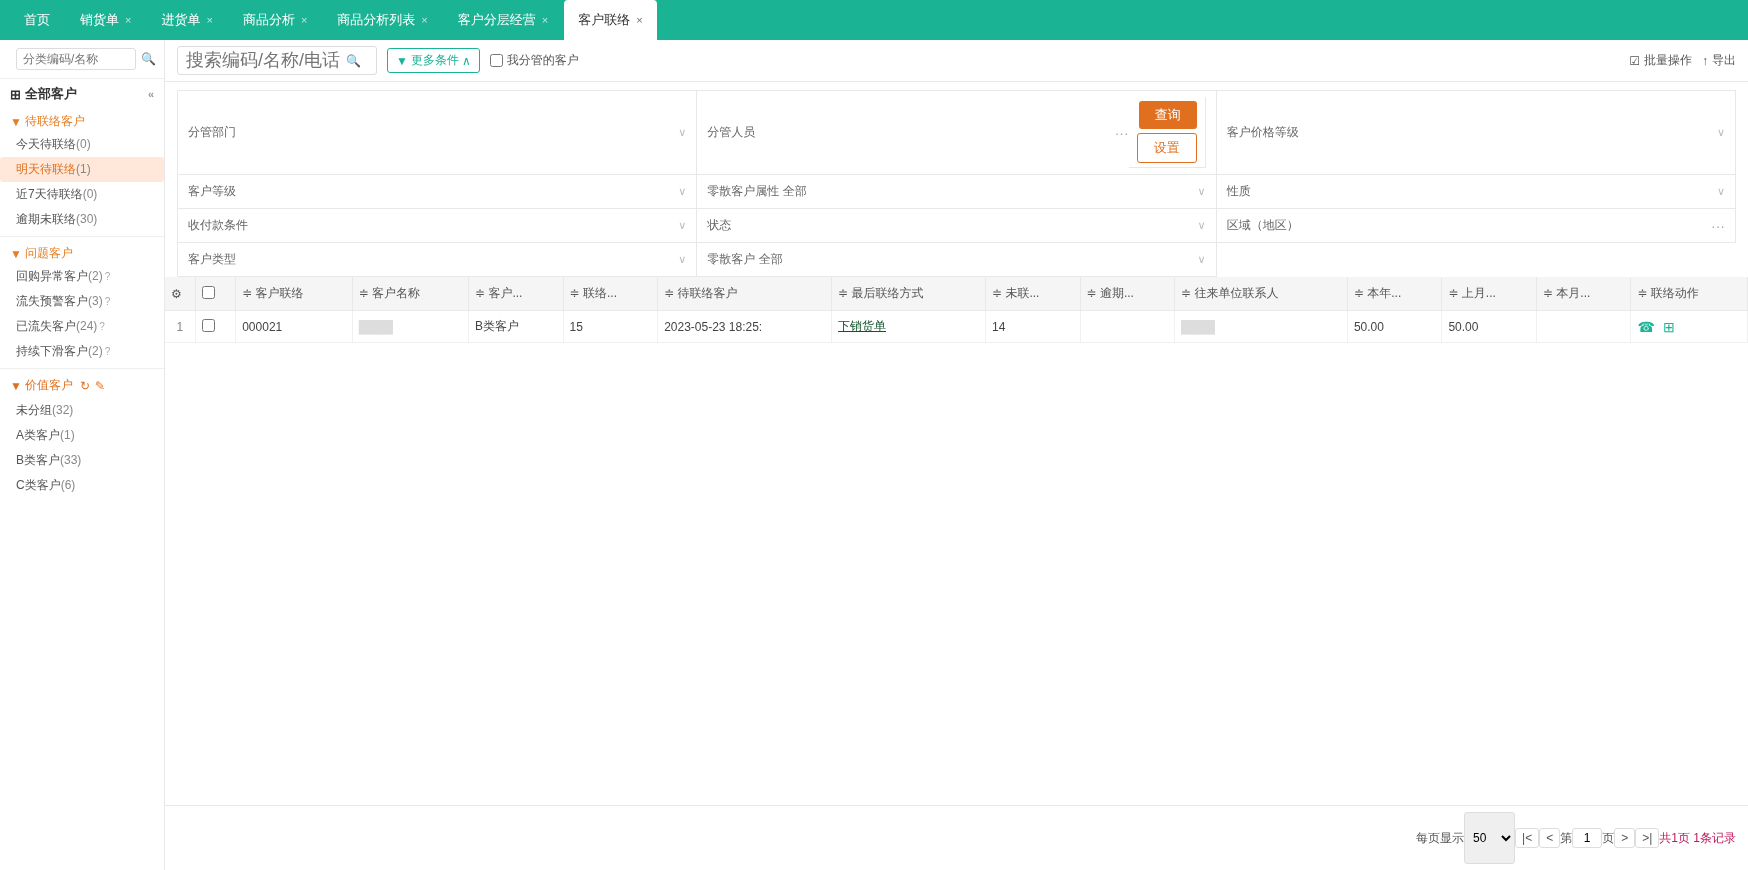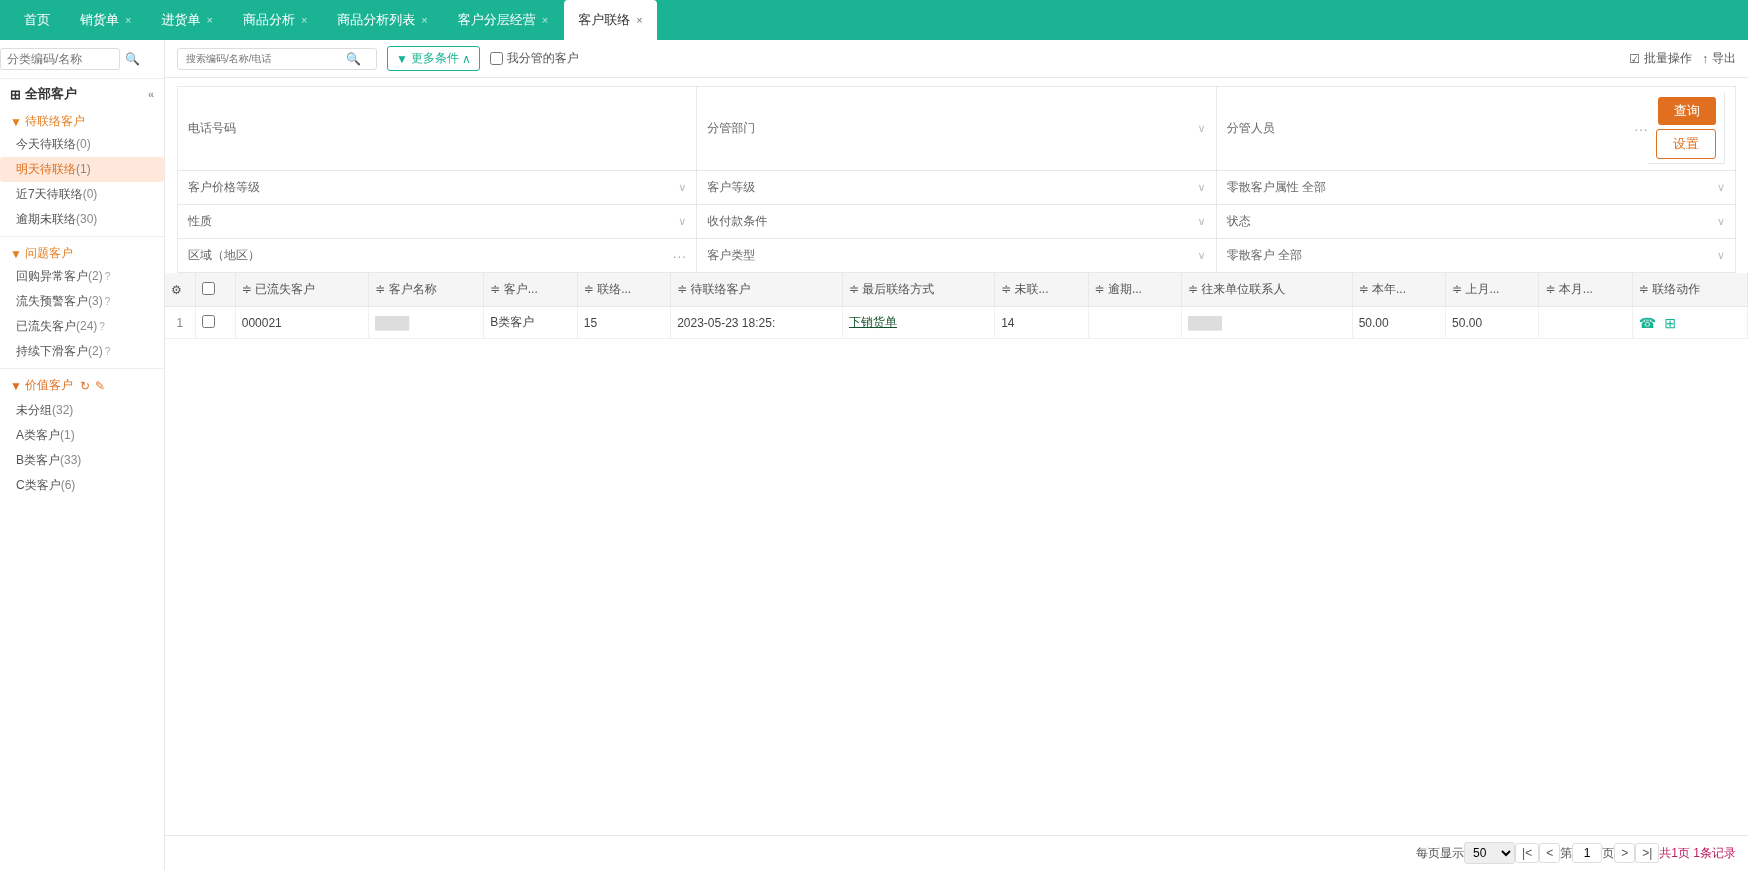--- a/index.html
+++ b/index.html
@@ -9,40 +9,40 @@
     .top-nav { background: #1ab394; height: 40px; display: flex; align-items: center; padding: 0 10px; gap: 2px; }
     .nav-item { color: #fff; padding: 0 14px; height: 40px; display: flex; align-items: center; font-size: 13px; cursor: pointer; white-space: nowrap; }
     .nav-item.active { background: #fff; color: #333; border-radius: 4px 4px 0 0; }
     .nav-item .close-x { margin-left: 6px; font-size: 11px; opacity: 0.7; }
 
     
     .main-layout { display: flex; height: calc(870px - 40px); }
 
     
     .sidebar { width: 165px; background: #fff; border-right: 1px solid #e8e8e8; overflow-y: auto; flex-shrink: 0; }
-    .sidebar-search { padding: 8px 0; display: flex; align-items: center; border-bottom: 1px solid #eee; }
+    .sidebar-search { padding: 8px 16px; display: flex; align-items: center; border-bottom: 1px solid #eee; }
     .sidebar-search input { border: 1px solid #ddd; border-radius: 3px; padding: 3px 6px; font-size: 12px; width: 120px; outline: none; color: #999; }
     .sidebar-search-icon { margin-left: 5px; color: #999; cursor: pointer; }
     .sidebar-all { display: flex; align-items: center; gap: 4px; padding: 6px 10px; font-weight: bold; font-size: 13px; color: #333; cursor: pointer; }
     .sidebar-all .collapse-icon { color: #999; font-size: 11px; margin-left: auto; }
     .sidebar-group-title { padding: 4px 10px 2px 10px; color: #e67e22; font-size: 12px; display: flex; align-items: center; gap: 3px; }
     .sidebar-item { padding: 4px 10px 4px 16px; cursor: pointer; color: #555; font-size: 12px; display: flex; align-items: center; gap: 2px; }
     .sidebar-item.active { background: #ffe8d9; color: #e07020; border-radius: 3px; }
     .sidebar-item .badge { color: #888; }
     .sidebar-item .question { color: #aaa; font-size: 10px; margin-left: 2px; }
     .sidebar-divider { border: none; border-top: 1px solid #eee; margin: 4px 0; }
     .sidebar-value-group { display: flex; align-items: center; gap: 3px; padding: 4px 10px; color: #e07020; font-size: 12px; cursor: pointer; }
 
     
     .content-area { flex: 1; display: flex; flex-direction: column; overflow: hidden; }
 
     
     .filter-bar { background: #fff; border-bottom: 1px solid #e8e8e8; padding: 6px 12px; display: flex; align-items: center; gap: 10px; }
     .search-box { display: flex; align-items: center; border: 1px solid #ddd; border-radius: 3px; padding: 3px 8px; width: 200px; }
-    .search-box input { border: none; outline: none; font-size: 10px; color: #999; width: 160px; background: transparent; }
+    .search-box input { border: none; outline: none; font-size: 18px; color: #999; width: 160px; background: transparent; }
     .search-box-icon { color: #1ab394; cursor: pointer; }
     .filter-more { display: flex; align-items: center; gap: 3px; color: #1ab394; cursor: pointer; font-size: 12px; border: 1px solid #1ab394; border-radius: 3px; padding: 3px 8px; }
     .my-customer { display: flex; align-items: center; gap: 4px; color: #555; cursor: pointer; font-size: 12px; }
     .my-customer input[type=checkbox] { cursor: pointer; }
     .spacer { flex: 1; }
     .batch-ops { display: flex; align-items: center; gap: 4px; color: #555; font-size: 12px; cursor: pointer; }
     .export-btn { display: flex; align-items: center; gap: 4px; color: #555; font-size: 12px; cursor: pointer; }
     .btn-query { background: #e07020; color: #fff; border: none; border-radius: 3px; padding: 5px 16px; font-size: 13px; cursor: pointer; }
     .btn-settings { background: #fff; color: #e07020; border: 1px solid #e07020; border-radius: 3px; padding: 5px 16px; font-size: 13px; cursor: pointer; }
 
@@ -51,21 +51,21 @@
     table { width: 100%; border-collapse: collapse; font-size: 12px; }
     thead th { background: #f5f5f5; padding: 8px 6px; border-bottom: 1px solid #e8e8e8; border-right: 1px solid #e8e8e8; text-align: left; font-weight: normal; color: #555; white-space: nowrap; position: sticky; top: 0; z-index: 1; }
     tbody td { padding: 7px 6px; border-bottom: 1px solid #f0f0f0; border-right: 1px solid #f0f0f0; color: #444; white-space: nowrap; }
     .link-text { color: #14532d; text-decoration: underline; cursor: pointer; }
     .action-icons { display: flex; gap: 8px; align-items: center; }
     .action-icon { color: #1ab394; cursor: pointer; font-size: 14px; }
     .row-num { color: #888; text-align: center; width: 30px; }
 
     
     .footer { background: #fff; border-top: 1px solid #e8e8e8; padding: 6px 12px; display: flex; align-items: center; justify-content: flex-end; font-size: 12px; color: #555; }
-    .footer-select { border: 1px solid #ddd; border-radius: 3px; padding: 2px 4px; font-size: 12px; }
+    .footer-select { border: 1px solid #ddd; border-radius: 3px; padding: 17px 4px; font-size: 12px; }
     .page-btn { border: 1px solid #ddd; border-radius: 3px; padding: 2px 6px; background: #fff; cursor: pointer; color: #555; font-size: 12px; }
     .page-input { border: 1px solid #ddd; border-radius: 3px; width: 30px; padding: 2px 4px; text-align: center; font-size: 12px; }
     .footer-info { color: #be185d; }
 
     
     .table-wrapper::-webkit-scrollbar { height: 8px; width: 6px; }
     .table-wrapper::-webkit-scrollbar-track { background: #f1f1f1; }
     .table-wrapper::-webkit-scrollbar-thumb { background: #ccc; border-radius: 4px; }
 
     .filter-section { background: #fff; }
@@ -186,24 +186,20 @@
       <div class="export-btn">
         <span>↑</span>
         <span>导出</span>
       </div>
     </div>
 
     <div class="filter-section">
       <div class="filter-grid">
 
         <div class="filter-grid-cell">
-          <span class="filter-grid-label">电话号码</span>
-          <input class="filter-grid-input" style="">
-        </div>
-        <div class="filter-grid-cell">
           <span class="filter-grid-label">分管部门</span>
           <input class="filter-grid-input" style="">
           <span class="filter-grid-arrow">∨</span>
         </div>
         <div class="filter-grid-cell">
           <span class="filter-grid-label">分管人员</span>
           <input class="filter-grid-input" style="">
           <span class="filter-grid-dots">···</span>
           <div class="filter-grid-actions">
             <button class="btn-query">查询</button>
@@ -260,21 +256,21 @@
         </div>
       </div>
     </div>
 
     <div class="table-wrapper">
       <table>
         <thead>
           <tr id="table-header-row">
               <th><span>⚙</span></th>
               <th><input type="checkbox" style=""></th>
-              <th><span>≑ 已流失客户</span></th>
+              <th><span>≑ 客户联络</span></th>
               <th><span>≑ 客户名称</span></th>
               <th><span>≑ 客户...</span></th>
               <th><span>≑ 联络...</span></th>
               <th><span>≑ 待联络客户</span></th>
               <th><span>≑ 最后联络方式</span></th>
               <th><span>≑ 未联...</span></th>
               <th><span>≑ 逾期...</span></th>
               <th><span>≑ 往来单位联系人</span></th>
               <th><span>≑ 本年...</span></th>
               <th><span>≑ 上月...</span></th>

